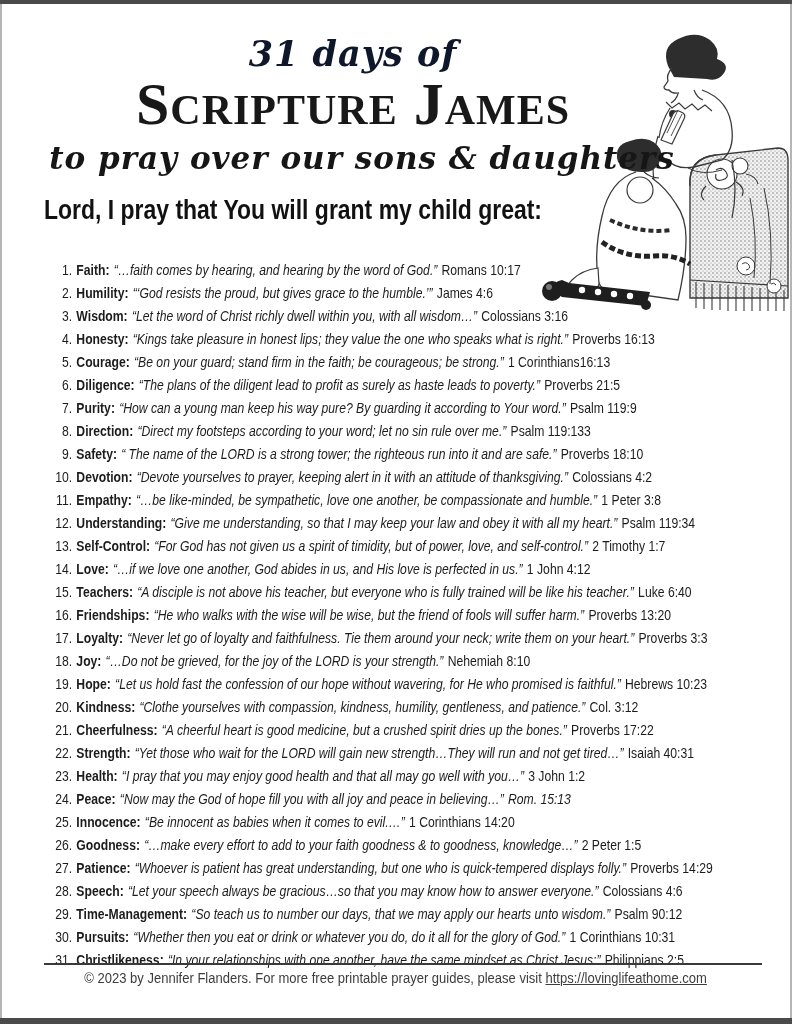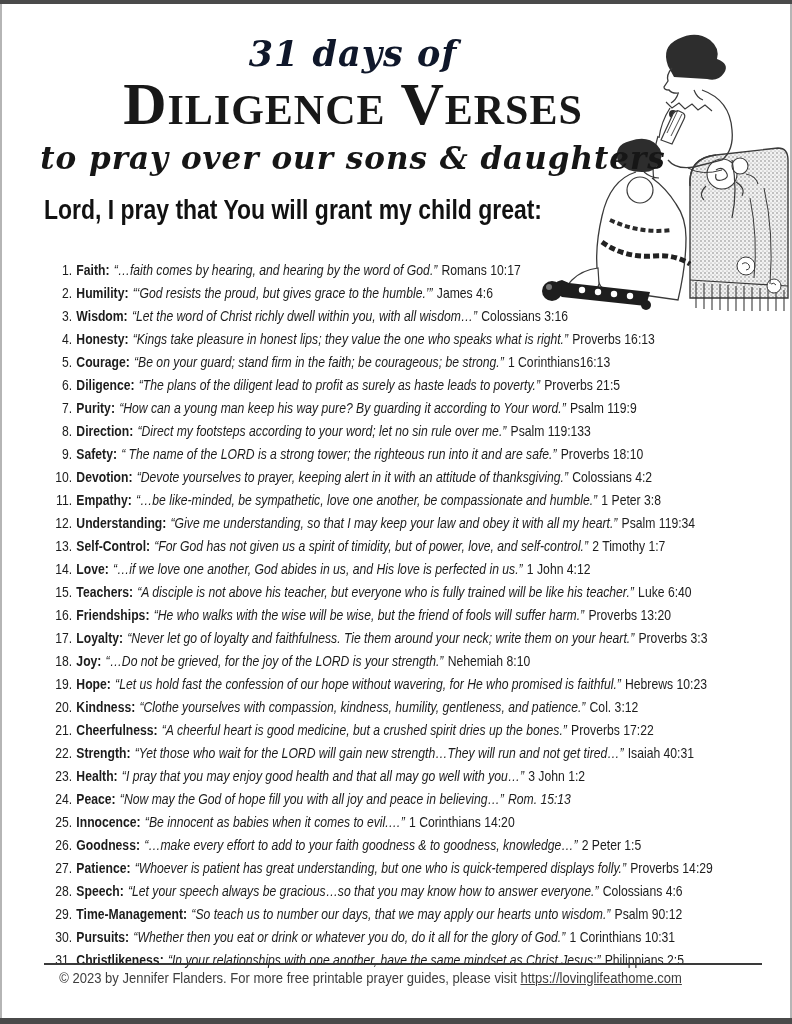--- a/index.html
+++ b/index.html
@@ -12,36 +12,36 @@
 
   .header{position:absolute;left:0;top:0;width:706px;text-align:center;}
   .pretitle{position:absolute;left:0;top:33px;width:706px;
             font-family:"DejaVu Serif",serif;font-style:italic;font-weight:bold;
             font-size:35px;letter-spacing:1px;color:#0f172a;text-align:center;}
   .maintitle{position:absolute;left:0;top:74px;width:706px;
              font-family:"Liberation Serif",serif;font-variant:small-caps;font-weight:bold;
              font-size:60px;line-height:60px;letter-spacing:1px;color:#181818;}
   .subtitle{position:absolute;left:0;top:140px;width:706px;
             font-family:"DejaVu Serif",serif;font-style:italic;font-weight:bold;
-            font-size:31px;letter-spacing:1px;color:#161616;}
+            font-size:31px;letter-spacing:1px;color:#161616;padding-left:9px;}
   .prayer-heading{position:absolute;left:44px;top:194px;white-space:nowrap;
                   font-size:28px;font-weight:bold;color:#111;
                   transform:scaleX(0.82);transform-origin:0 50%;}
 
   .verse-list{position:absolute;left:36px;top:243px;width:740px;list-style:none;margin:16px;padding:0;}
   .verse-list li{height:23px;line-height:23px;white-space:nowrap;font-size:14.5px;
                  transform:scaleX(0.84);transform-origin:0 50%;width:880px;}
   .num{display:inline-block;width:24px;text-align:right;margin-right:5px;}
   .kw{font-weight:bold;margin-right:5px;}
   .qt{font-style:italic;}
   .ref{margin-left:5px;}
   .ref.it{font-style:italic;}
 
   .footer-rule{position:absolute;left:44px;top:963px;width:718px;height:2px;background:#3a3a3a;}
-  .footer{position:absolute;left:0;top:969px;width:792px;}
+  .footer{position:absolute;left:0;top:969px;width:792px;text-align:center;}
   .footer-inner{display:inline-block;white-space:nowrap;font-size:15.5px;color:#3d3d3d;
                 transform:scaleX(0.84);transform-origin:50% 50%;}
   .footer-inner a{color:#3d3d3d;text-decoration:underline;cursor:pointer;}
 
   .illus{position:absolute;left:540px;top:28px;width:252px;height:285px;}
 </style>
 </head>
 <body>
 
 <div id="page">
@@ -120,21 +120,21 @@
           <circle cx="58" cy="264" r="3.2"></circle>
           <circle cx="74" cy="266" r="3.2"></circle>
           <circle cx="90" cy="268" r="3.2"></circle>
         </g>
       <circle cx="106" cy="277" r="5" fill="#1e1e1e"></circle>
     </svg>
   </div>
 
   <div class="header">
     <div class="pretitle">31 days of</div>
-    <div class="maintitle">Diligence Verses</div>
+    <div class="maintitle">Scripture James</div>
     <div class="subtitle">to pray over our sons &amp; daughters</div>
   </div>
 
   <div class="prayer-heading">Lord, I pray that You will grant my child great:</div>
 
   <ol class="verse-list">
 
       <li>
         <span class="num">1.</span><span class="kw">Faith:</span><span class="qt">“…faith comes by hearing, and hearing by the word of God.”</span><span class="ref">Romans 10:17</span>
       </li>

